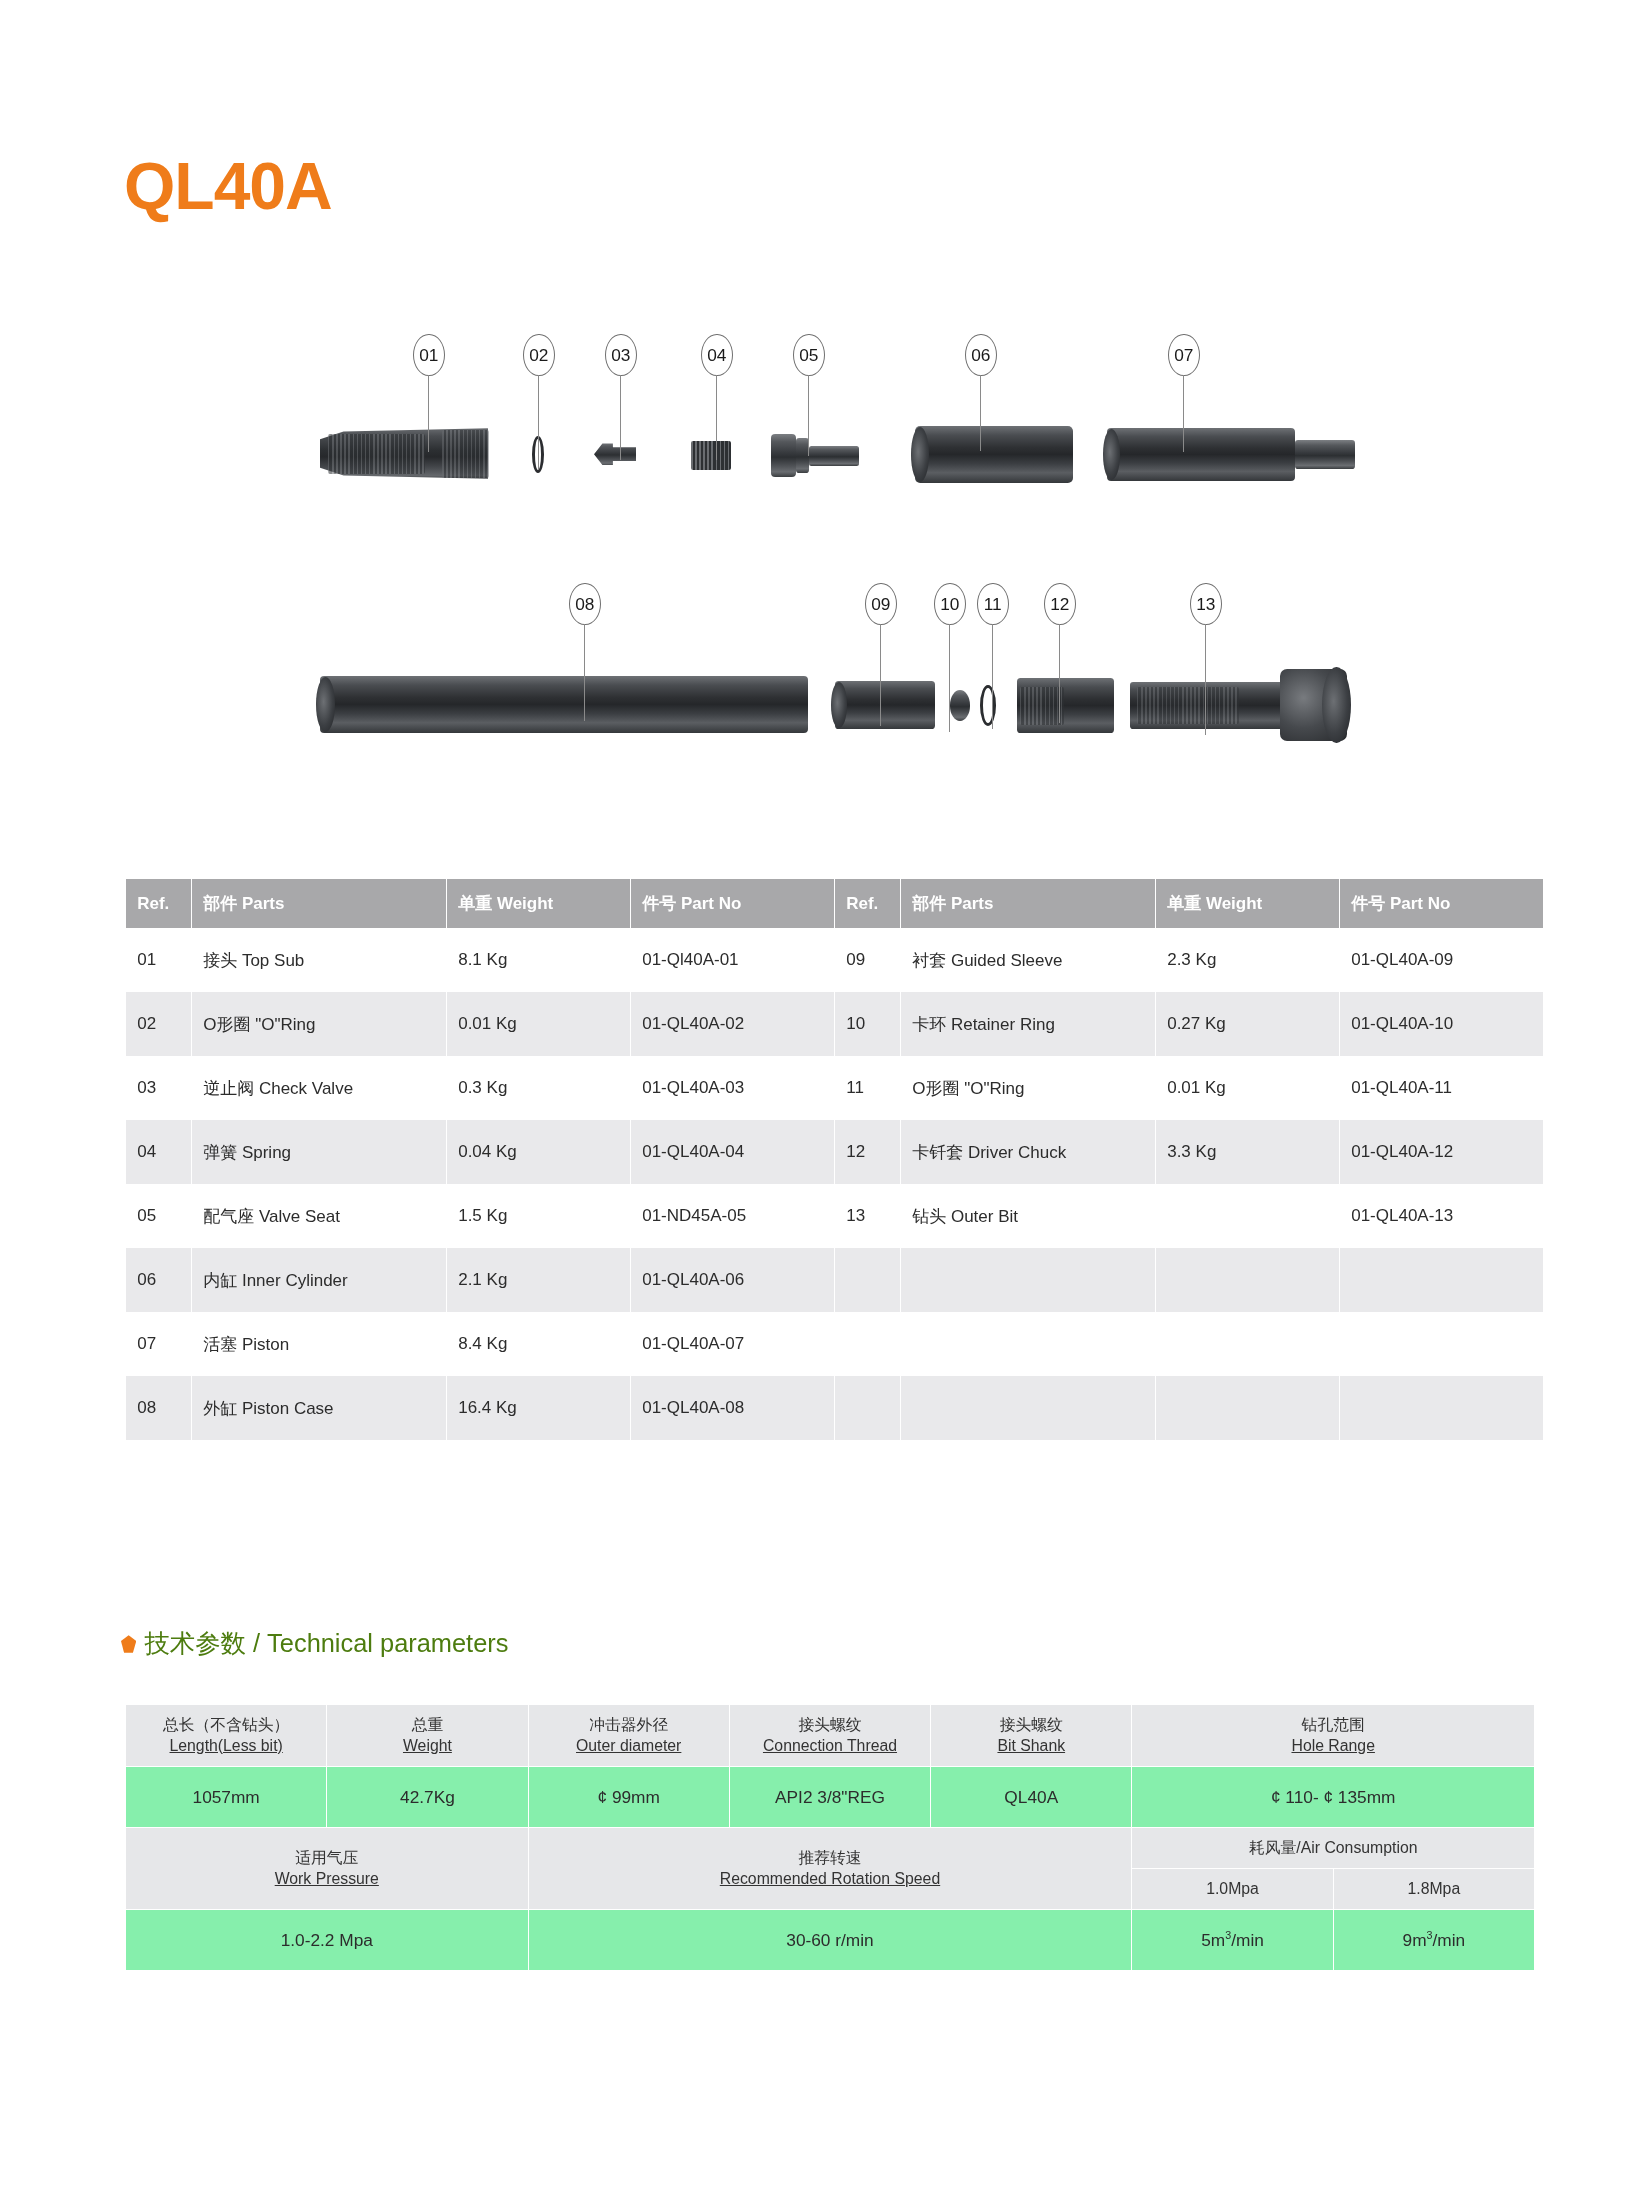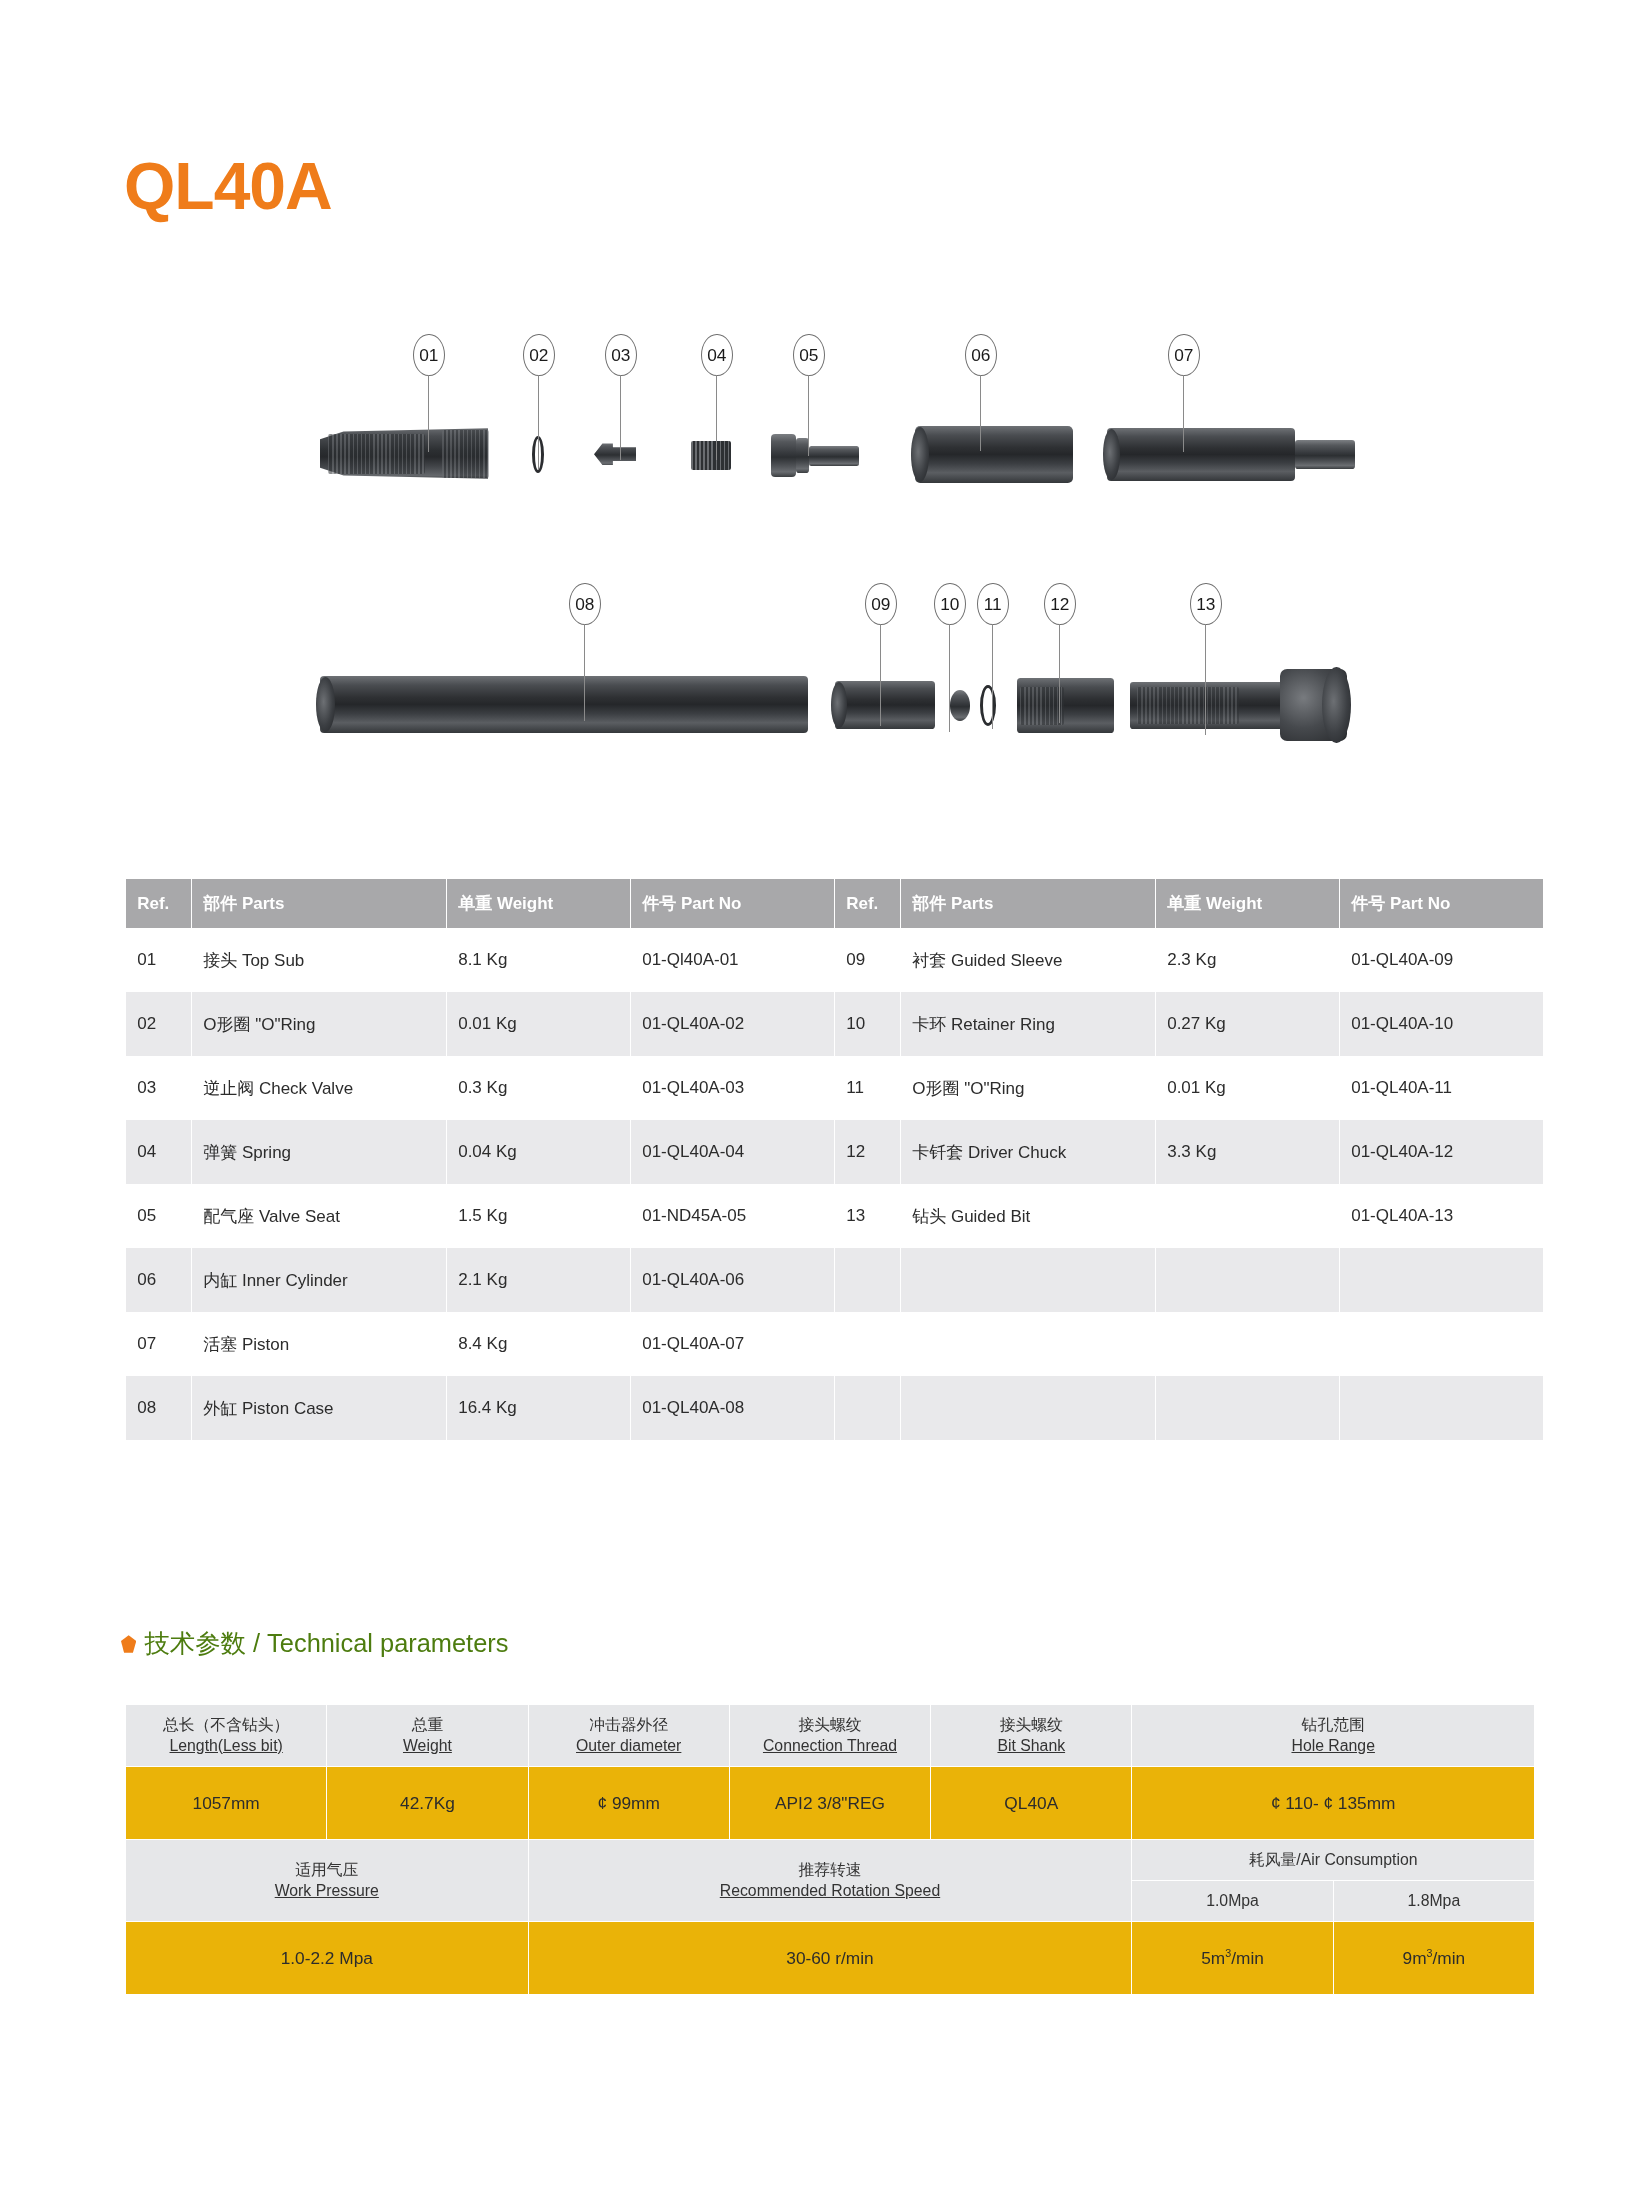--- a/index.html
+++ b/index.html
@@ -124,26 +124,26 @@
     background: #e6e7e9;
     color: #333333;
     font-weight: normal;
     font-size: 15.8px;
     line-height: 1.32;
     text-align: center;
     padding: 8.1px 3.1px;
     height: 61px;
   }
   .tech-table td {
-    background: #eab308;
+    background: #86efac;
     color: #2c2c2c;
     font-size: 17.3px;
     text-align: center;
     padding: 9.2px 3.1px;
-    height: 72px;
+    height: 60px;
   }
   .tech-table .cn { display: block; }
   .tech-table .en { display: block; text-decoration: underline; }
   .tech-table th.sub { height: 40px; font-size: 15.8px; padding: 6.1px 3.1px; }
   .tech-table th.span-head { height: 40px; }
   sup { font-size: 0.62em; vertical-align: super; }
 </style>
 </head>
 <body>
 
@@ -302,21 +302,21 @@
       <td>卡钎套 Driver Chuck</td>
       <td>3.3  Kg</td>
       <td>01-QL40A-12</td>
     </tr>
     <tr>
       <td>05</td>
       <td>配气座 Valve Seat</td>
       <td>1.5  Kg</td>
       <td>01-ND45A-05</td>
       <td>13</td>
-      <td>钻头 Guided Bit</td>
+      <td>钻头 Outer Bit</td>
       <td></td>
       <td>01-QL40A-13</td>
     </tr>
     <tr>
       <td>06</td>
       <td>内缸 Inner Cylinder</td>
       <td>2.1  Kg</td>
       <td>01-QL40A-06</td>
       <td></td>
       <td></td>

